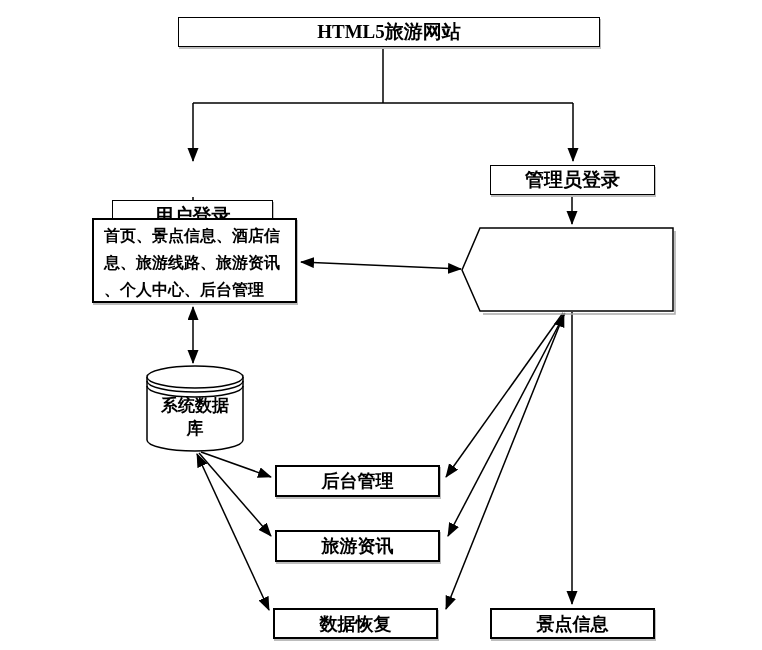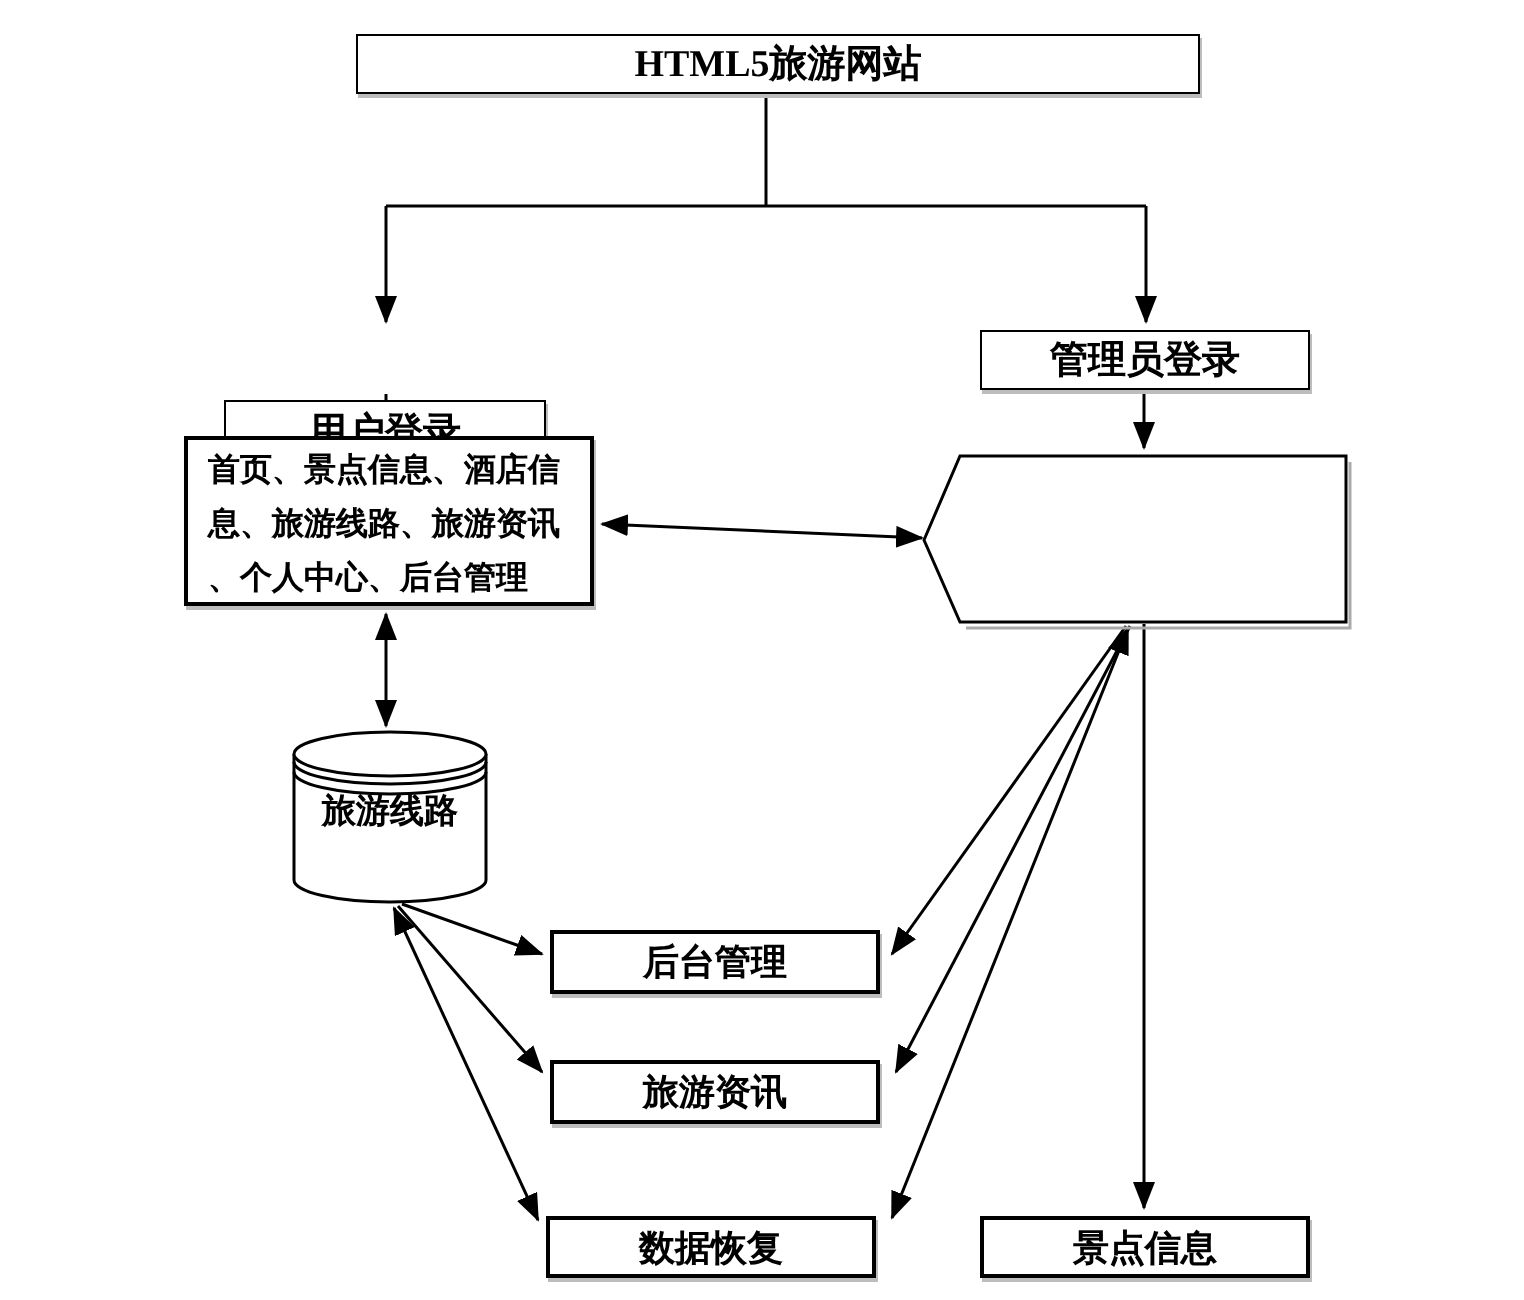--- a/index.html
+++ b/index.html
@@ -122,21 +122,21 @@
       <span>用户登录</span>
     </div>
 
   <div class="node thin admin-login">
       <span>管理员登录</span>
     </div>
 
   <div class="node modules">首页、景点信息、酒店信息、旅游线路、旅游资讯、个人中心、后台管理</div>
 
 
-  <div class="lbl db-label">旅游线路</div>
+  <div class="lbl db-label">系统数据库</div>
 
   <div class="node admin-info">
       <span>后台管理</span>
     </div>
 
   <div class="node backup">
       <span>旅游资讯</span>
     </div>
 
   <div class="node recovery">

